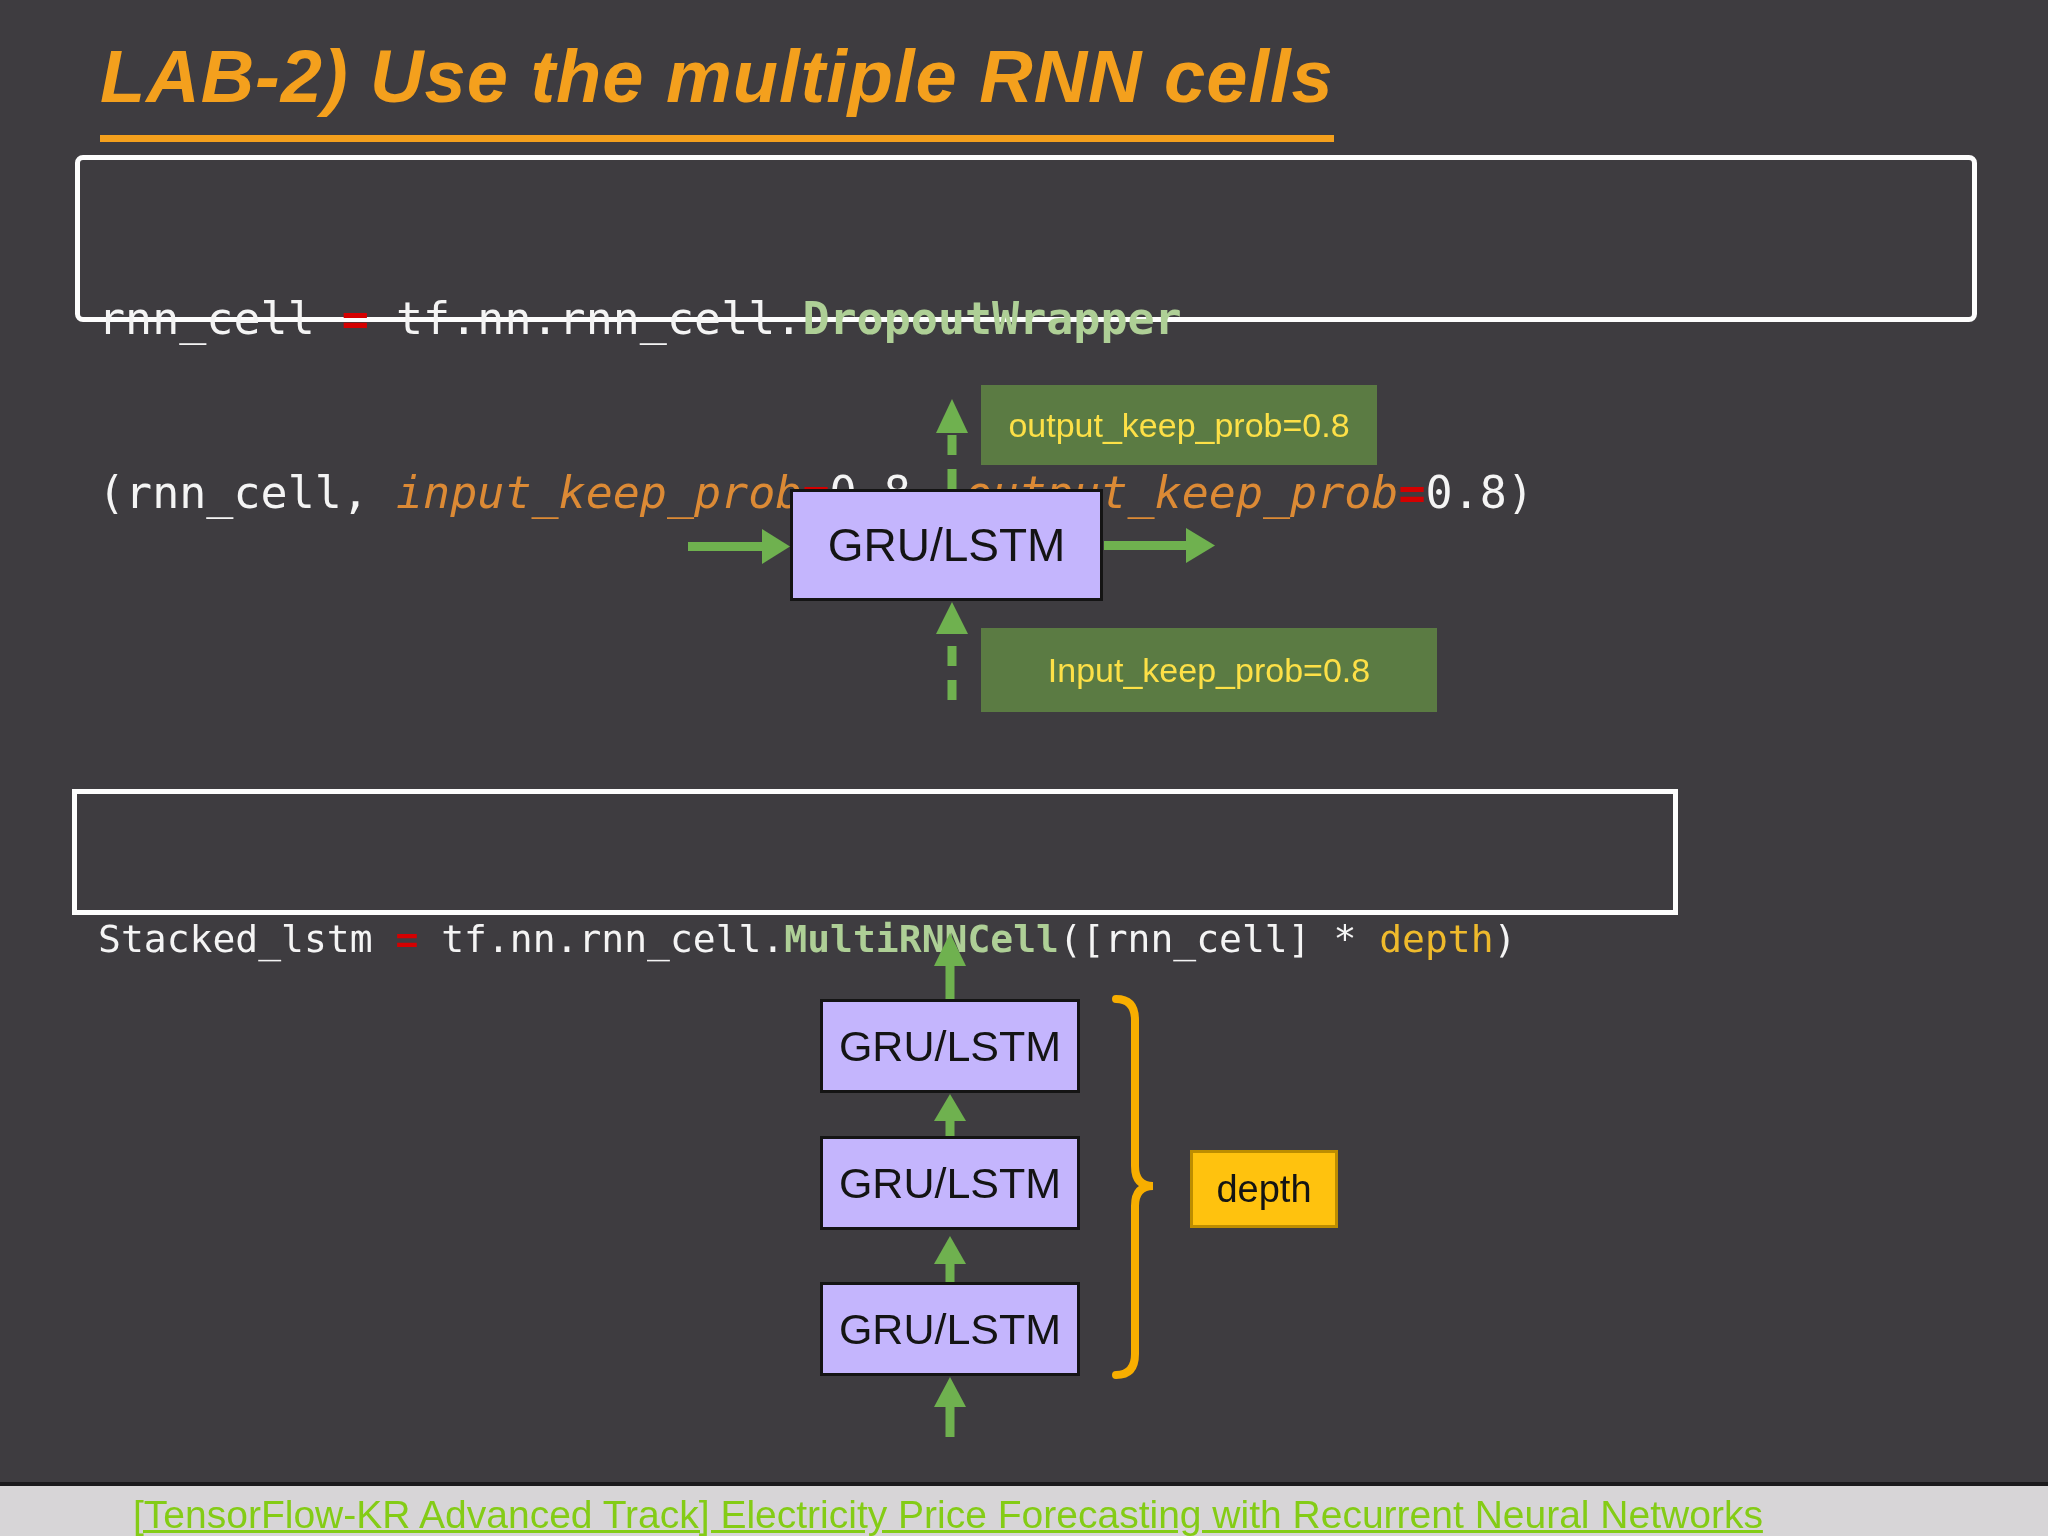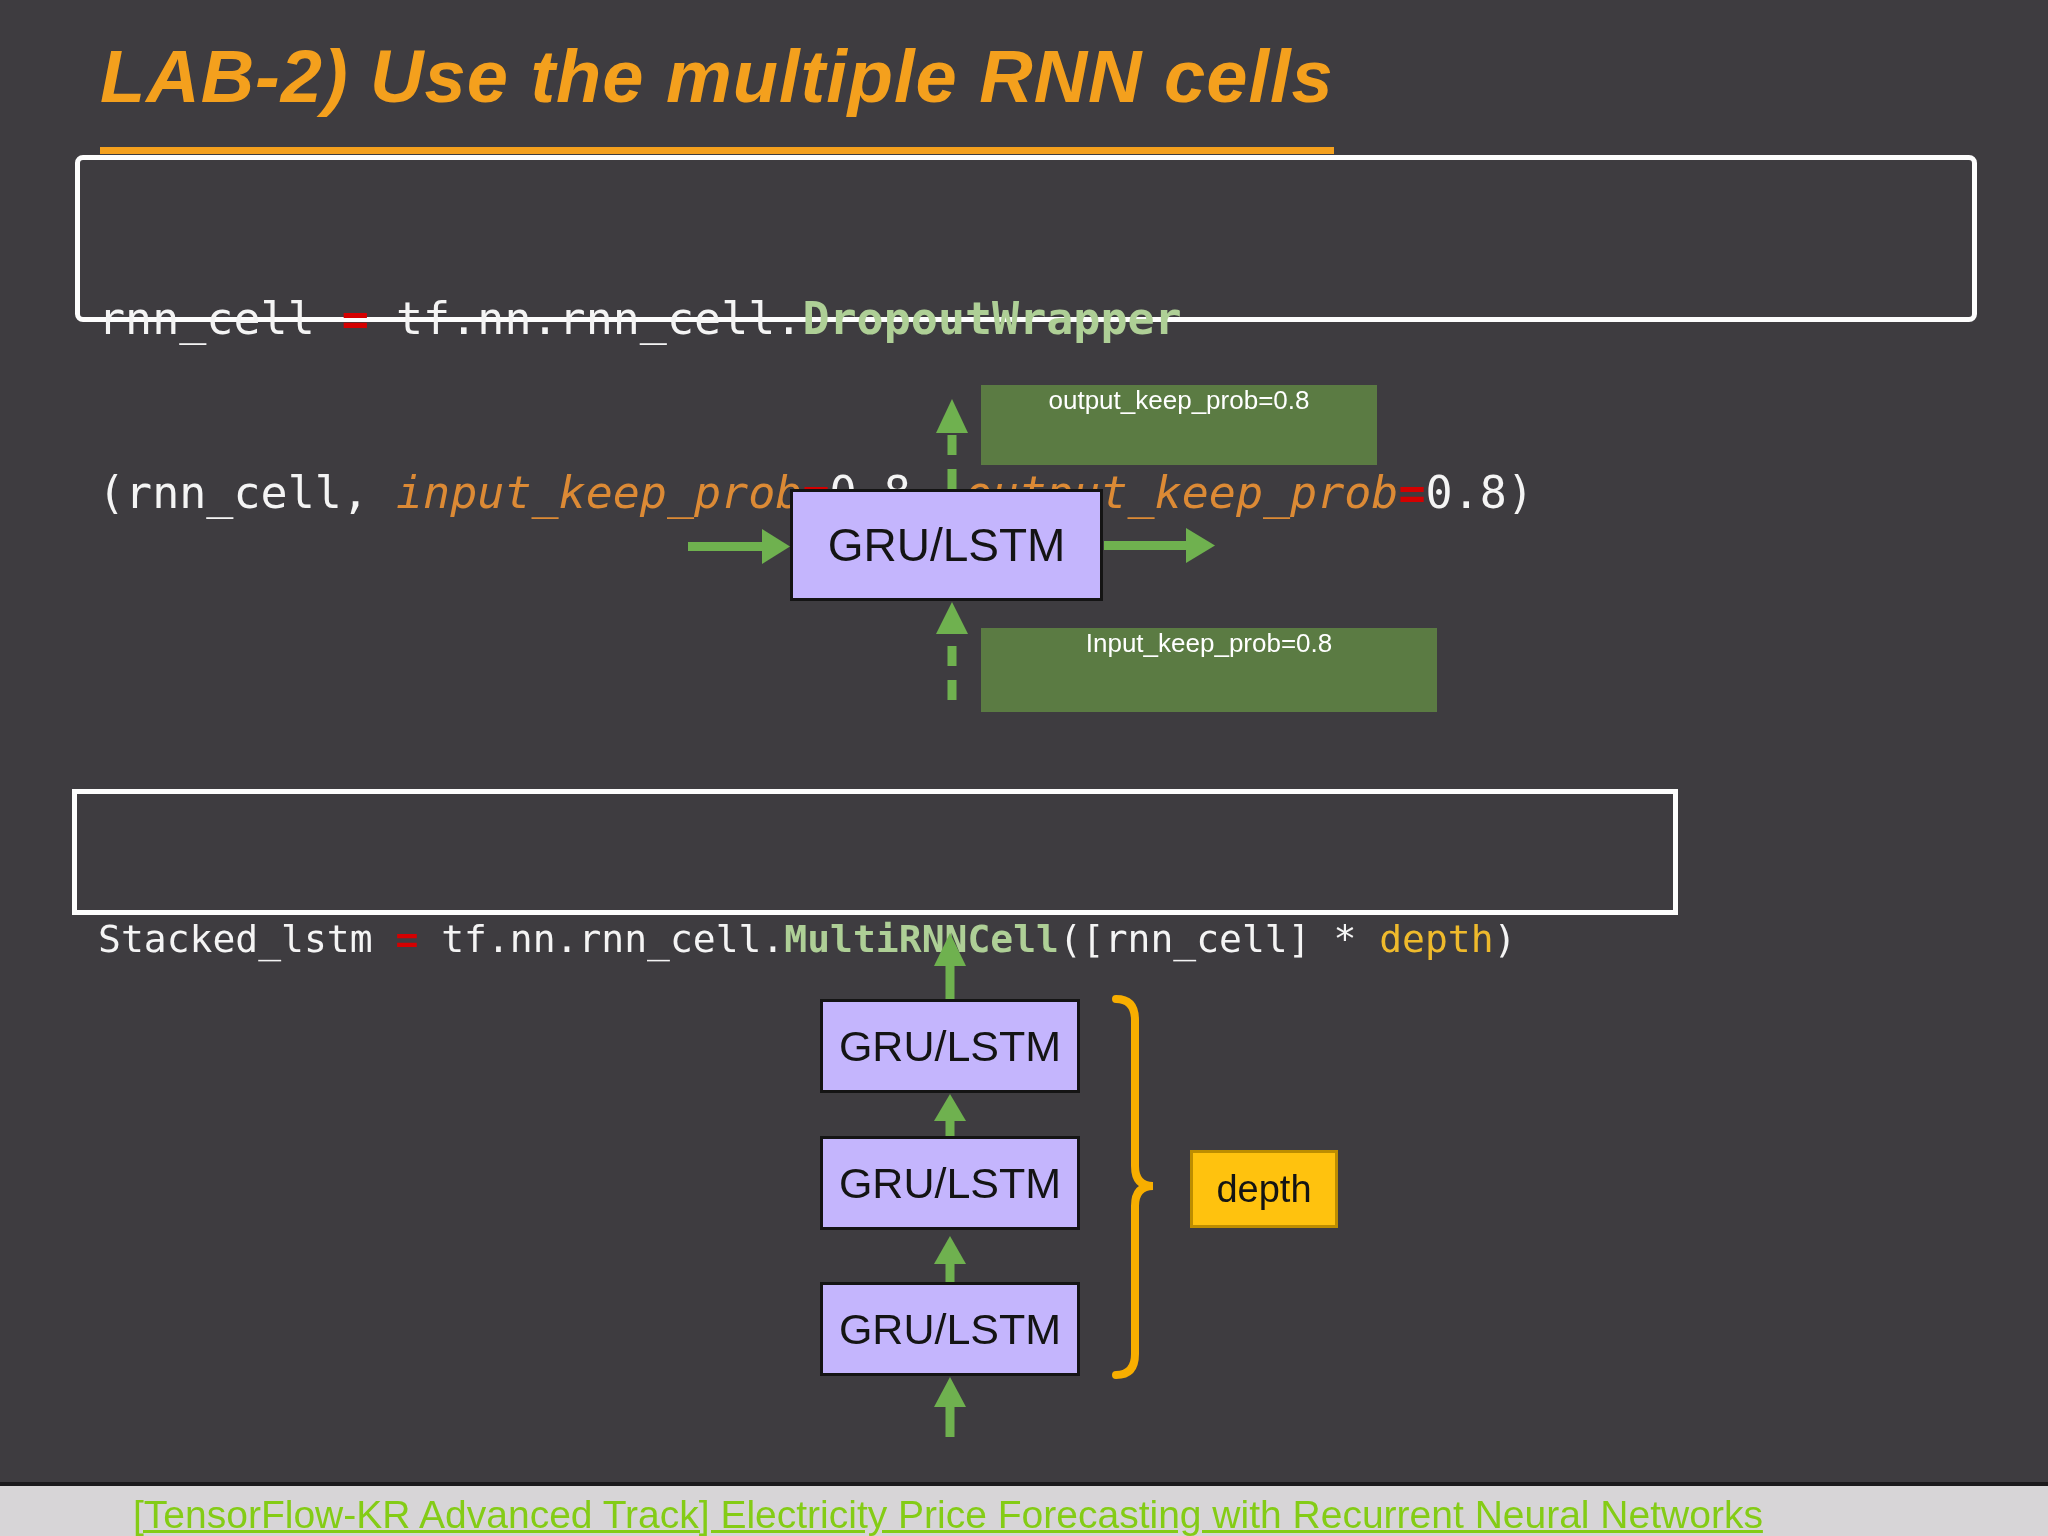--- a/index.html
+++ b/index.html
@@ -2,21 +2,21 @@
 <html><head>
 <meta charset="utf-8">
 <style>
   html,body{margin:0;padding:0;background:#2a292b;}
   #slide{position:relative;width:2048px;height:1536px;overflow:hidden;
          background:#3E3C40;font-family:"Liberation Sans",sans-serif;}
   .abs{position:absolute;box-sizing:border-box;}
 
   
   #title{left:100px;top:34px;font-size:74px;font-weight:bold;font-style:italic;
-         color:#F4A01D;padding-bottom:28px;border-bottom:7px solid #F4A01D;
+         color:#F4A01D;padding-bottom:16px;border-bottom:7px solid #F4A01D;
          letter-spacing:1px;white-space:pre;}
 
   
   .code-box{border:5px solid #FDFDFD;background:transparent;
             font-family:"DejaVu Sans Mono",monospace;color:#F4F4F4;white-space:pre;}
   #code1{left:75px;top:155px;width:1902px;height:167px;font-size:45px;
          line-height:58px;padding:14px 0 0 18px;border-radius:8px;}
   #code2{left:72px;top:789px;width:1606px;height:126px;font-size:38px;
          line-height:50px;padding:20px 0 0 21px;}
   .tk-red{color:#D40000;font-weight:bold;}
@@ -27,22 +27,22 @@
   
   .cell{background:#c4b5fd;border:3px solid #141414;color:#141414;
         display:flex;align-items:center;justify-content:center;font-size:43px;}
   #cell-main{left:790px;top:489px;width:313px;height:112px;font-size:46px;}
   .stack-cell{left:820px;width:260px;height:94px;}
   #stack-cell-0{top:999px;}
   #stack-cell-1{top:1136px;}
   #stack-cell-2{top:1282px;}
 
   
-  .glabel{background:#5B7B43;color:#ffffff;font-size:26px;
-          display:flex;justify-content:center;}
+  .glabel{background:#5B7B43;color:#fde047;font-size:34px;
+          display:flex;align-items:center;justify-content:center;}
   #out-label{left:981px;top:385px;width:396px;height:80px;}
   #in-label{left:981px;top:628px;width:456px;height:84px;}
 
   
   #depth-box{left:1190px;top:1150px;width:148px;height:78px;background:#FFC20E;
              border:3px solid #BD8D00;color:#141414;font-size:38px;
              display:flex;align-items:center;justify-content:center;}
 
   
   #overlay{left:0;top:0;width:2048px;height:1536px;pointer-events:none;}

